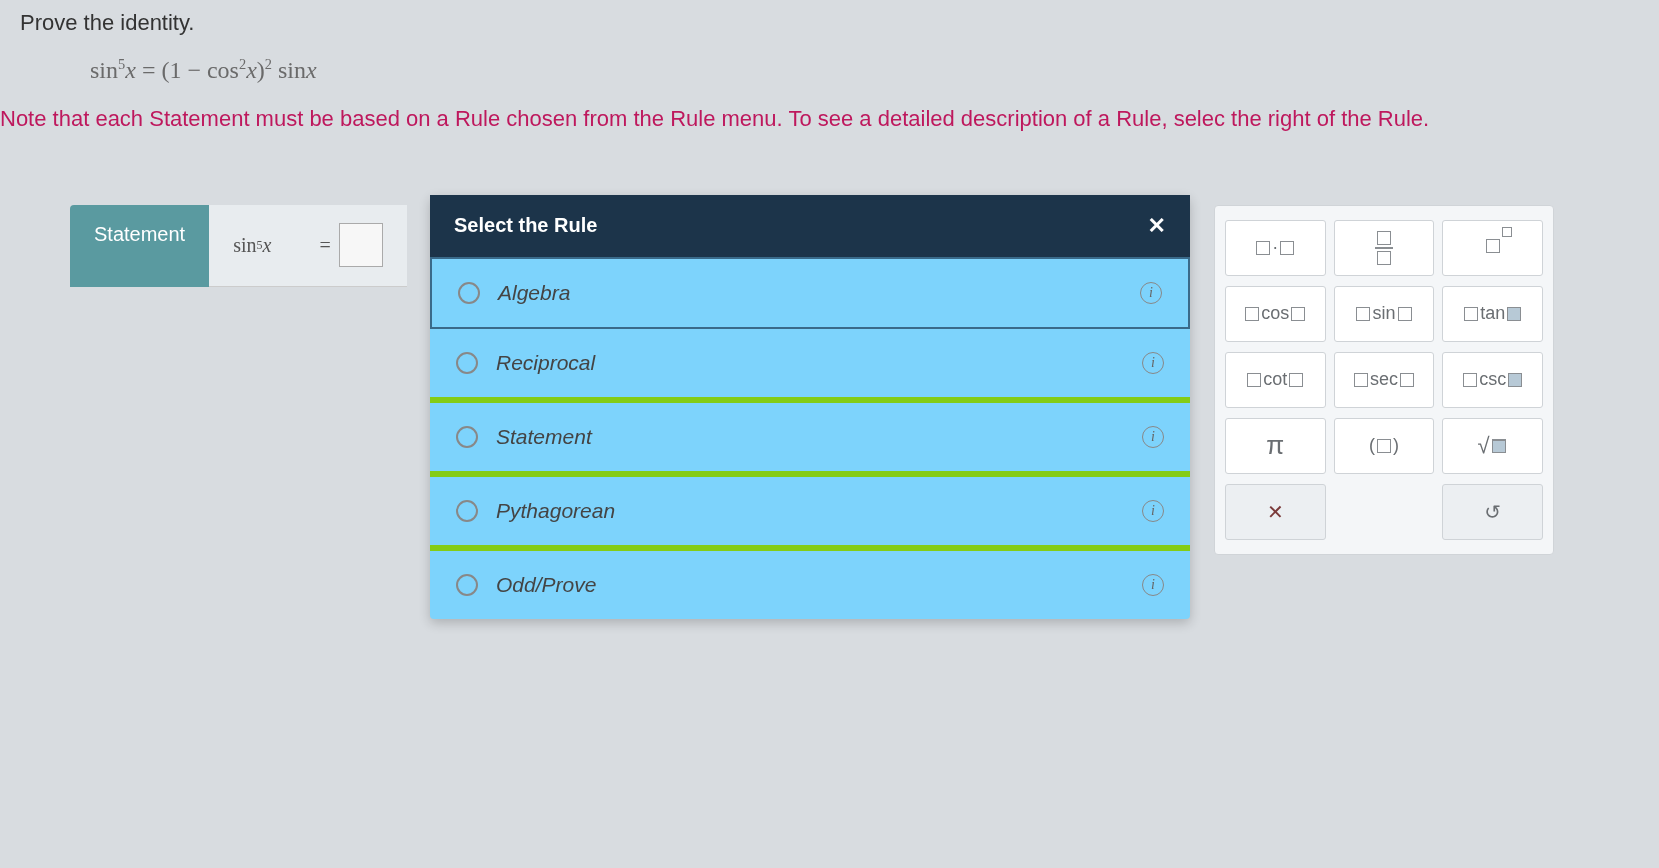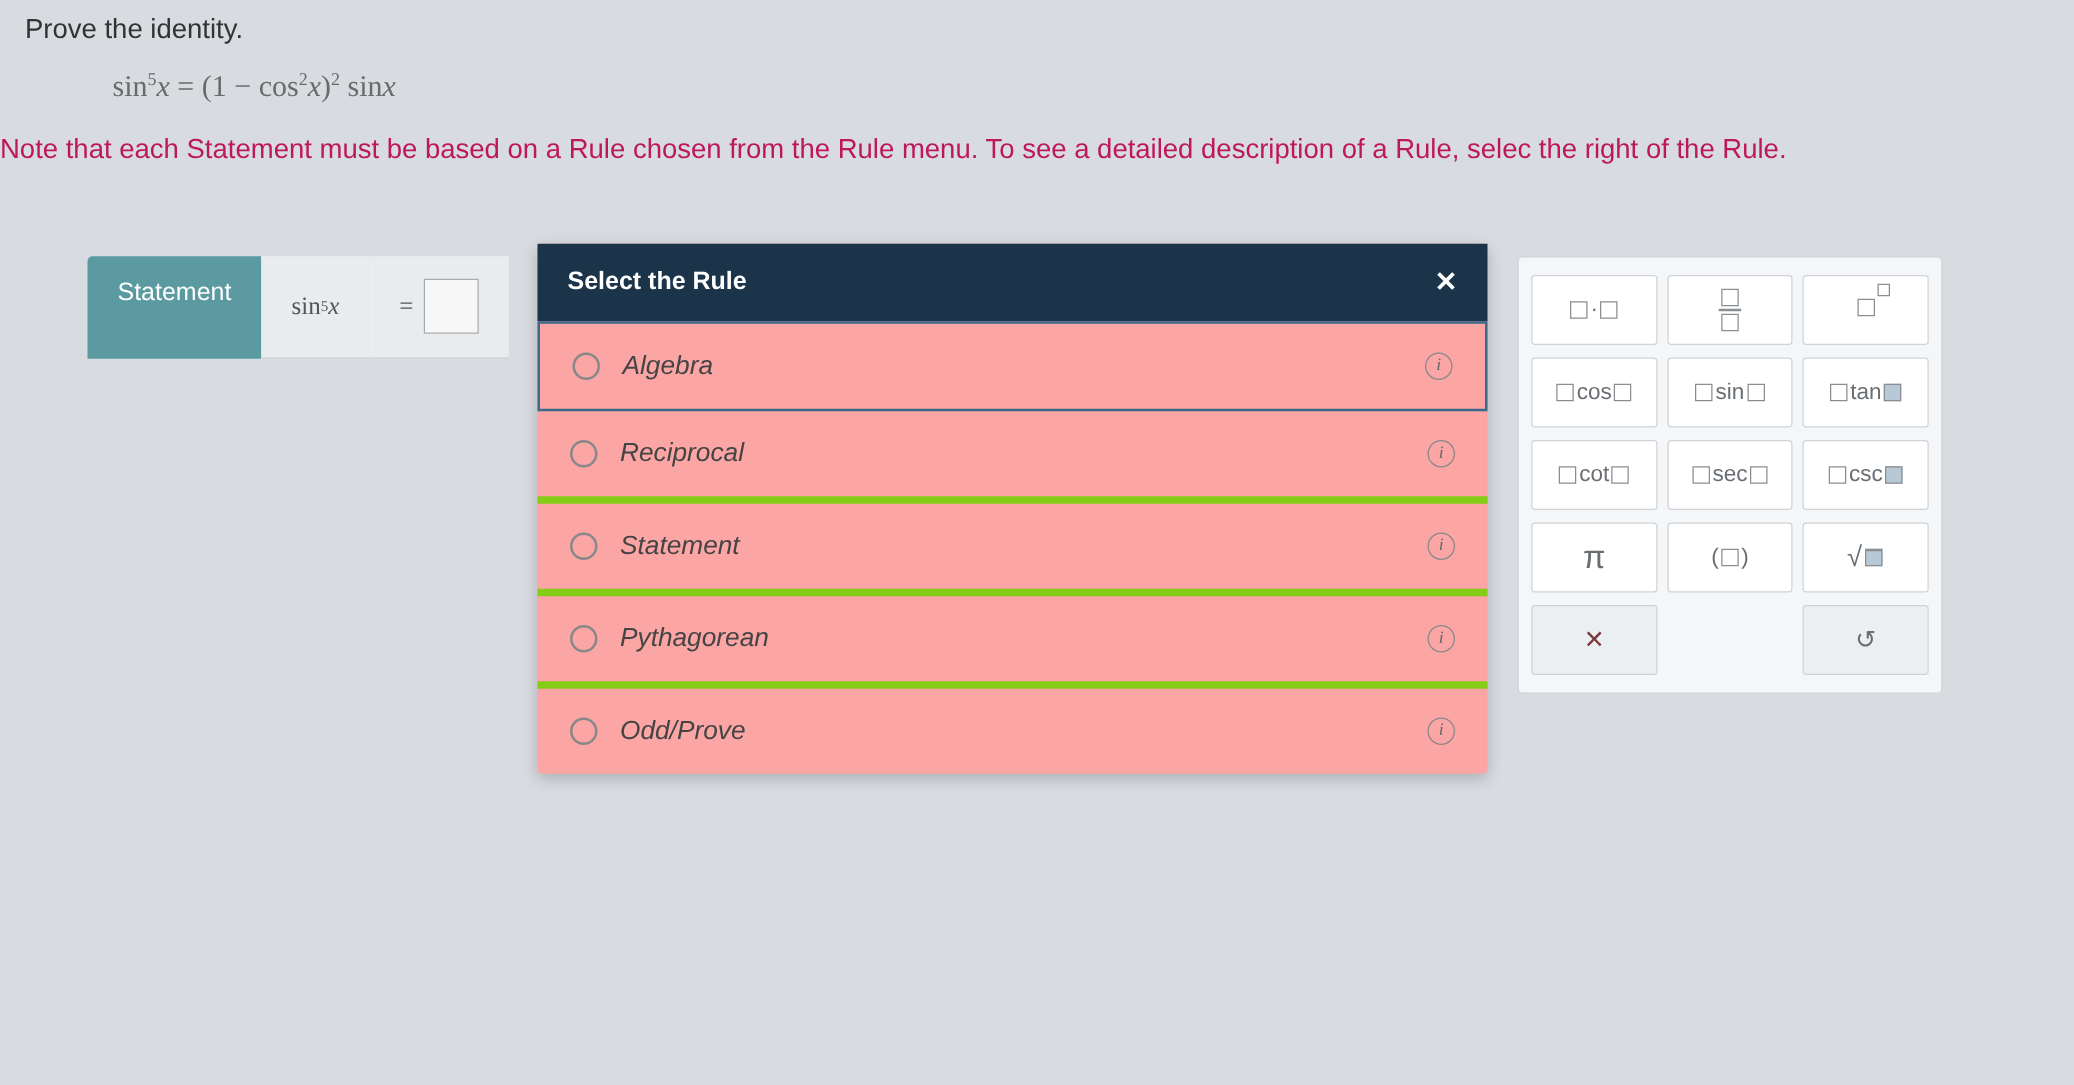--- a/index.html
+++ b/index.html
@@ -73,21 +73,21 @@
     font-size: 20px;
     padding: 16px 0;
     width: 160px;
     border-radius: 4px;
     text-align: center;
     cursor: pointer;
     margin-left: 18px;
   }
   .rule-panel {
     width: 760px;
-    background: #fca5a5;
+    background: #7dd3fc;
     border-radius: 4px;
     box-shadow: 0 4px 12px rgba(0,0,0,.2);
     margin-top: -10px;
   }
   .rule-header {
     background: #1c344a;
     color: #fff;
     font-weight: 700;
     font-size: 20px;
     padding: 18px 24px;

